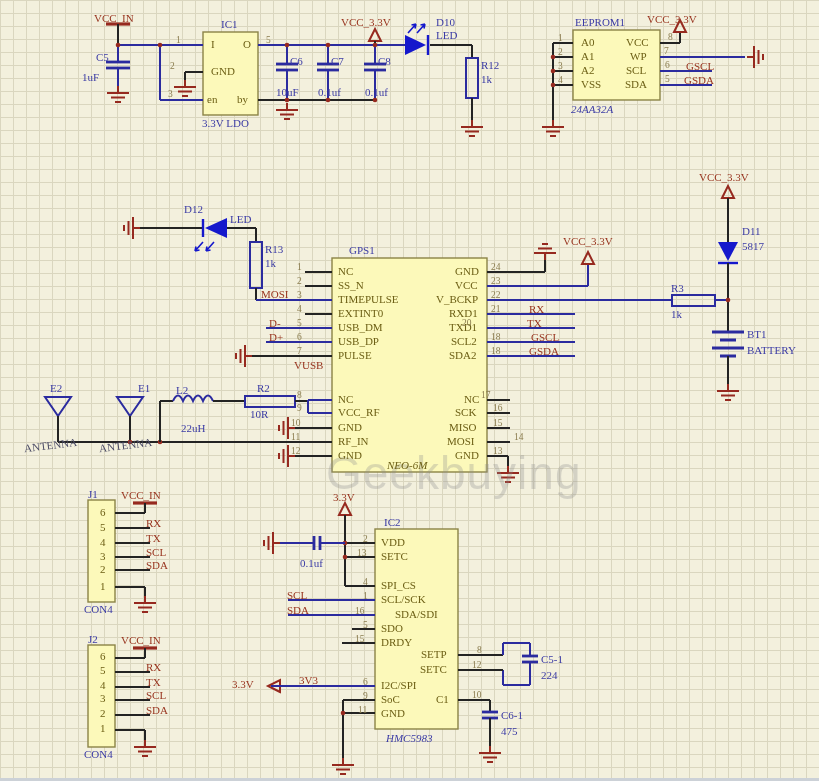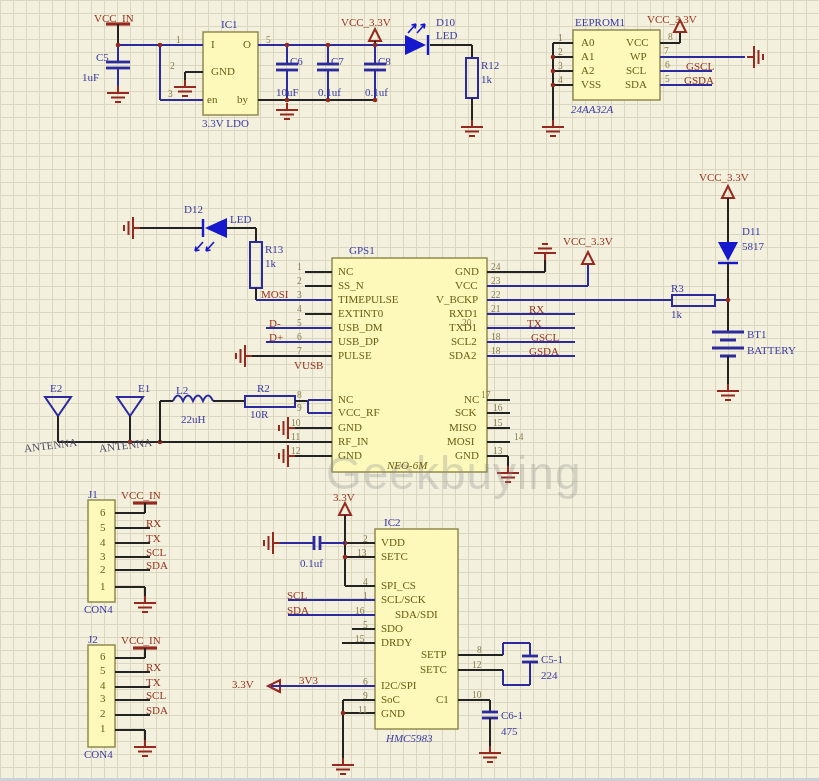--- a/index.html
+++ b/index.html
@@ -401,21 +401,21 @@
 <span class="s net" style="left:563px;top:236px">VCC_3.3V</span>
 <span class="s des" style="left:184px;top:204px">D12</span>
 <span class="s des" style="left:230px;top:214px">LED</span>
 <span class="s des" style="left:265px;top:244px">R13</span>
 <span class="s des" style="left:265px;top:258px">1k</span>
 <span class="s des" style="left:50px;top:383px">E2</span>
 <span class="s des" style="left:138px;top:383px">E1</span>
 <span class="s slate" style="left:24px;top:440px">ANTENNA</span>
 <span class="s slate" style="left:99px;top:440px">ANTENNA</span>
 <span class="s des" style="left:176px;top:385px">L2</span>
-<span class="s des" style="left:181px;top:414px">22uH</span>
+<span class="s des" style="left:181px;top:423px">22uH</span>
 <span class="s des" style="left:257px;top:383px">R2</span>
 <span class="s des" style="left:250px;top:409px">10R</span>
 
 <span class="s net" style="left:699px;top:172px">VCC_3.3V</span>
 <span class="s des" style="left:742px;top:226px">D11</span>
 <span class="s des" style="left:742px;top:241px">5817</span>
 <span class="s des" style="left:671px;top:283px">R3</span>
 <span class="s des" style="left:671px;top:309px">1k</span>
 <span class="s des" style="left:747px;top:329px">BT1</span>
 <span class="s des" style="left:747px;top:345px">BATTERY</span>

